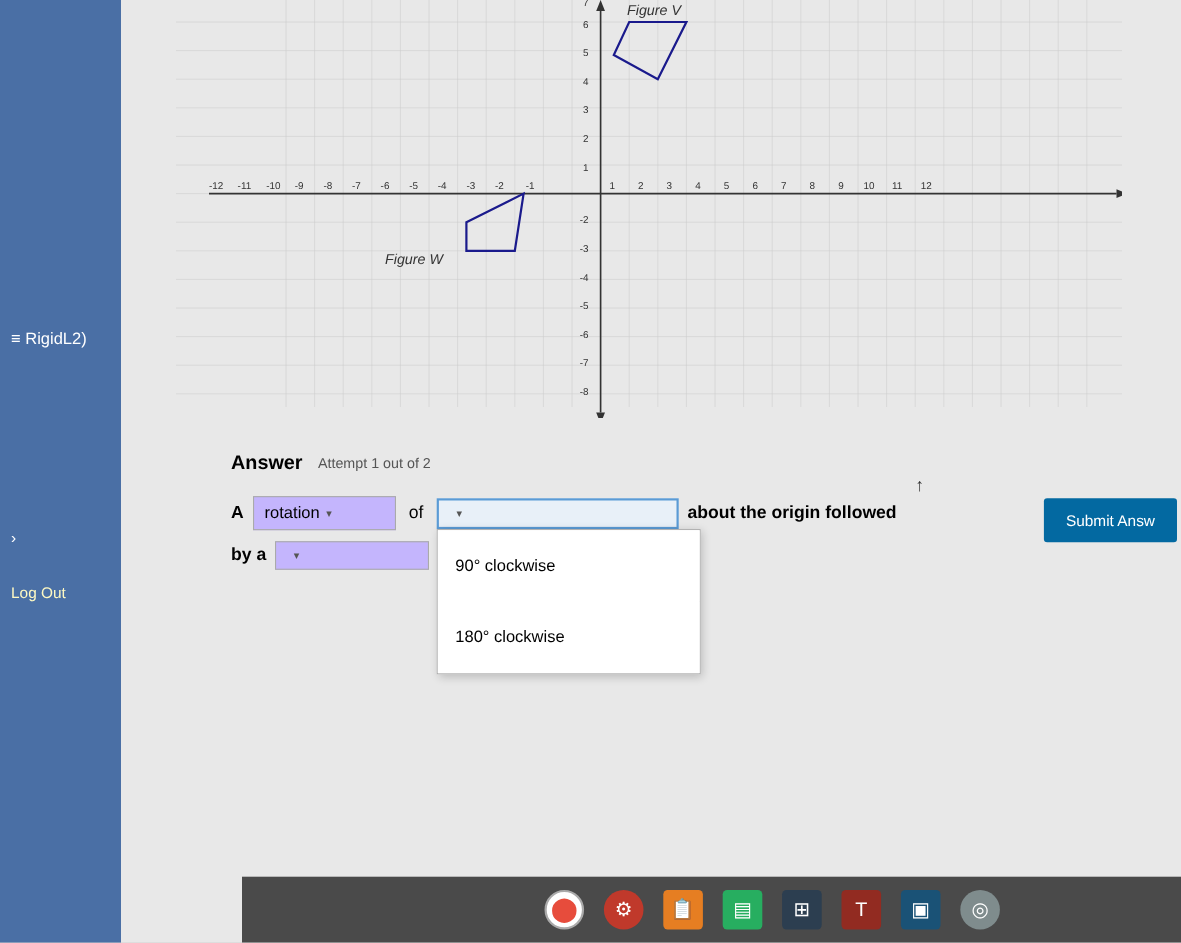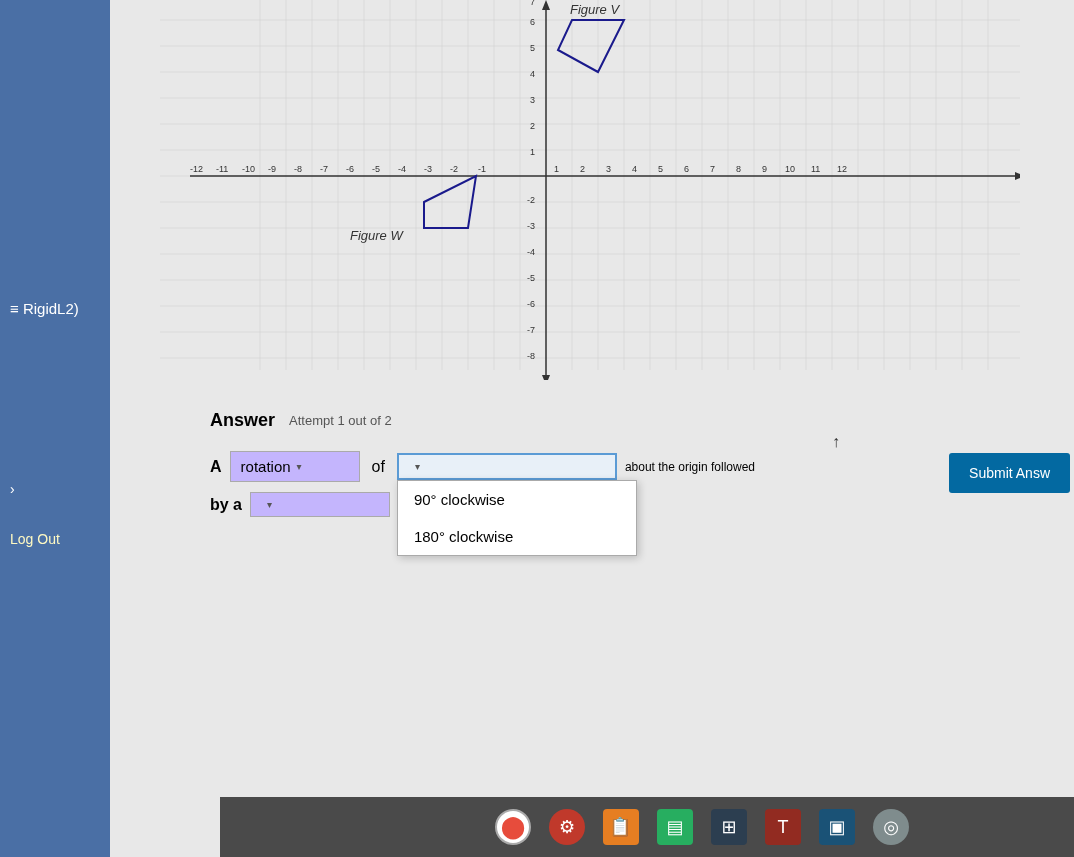--- a/index.html
+++ b/index.html
@@ -150,42 +150,43 @@
     .dropdown-by {
       min-width: 140px;
     }
 
     .of-label {
       font-size: 16px;
       margin: 0 4px;
     }
 
     .origin-text {
-      font-size: 12px;
+      font-size: 16px;
+      font-weight: bold;
     }
 
     .chevron-icon {
       font-size: 10px;
       color: #555;
     }
 
     
     .dropdown-menu {
       position: absolute;
       top: 100%;
       left: 0;
       background: white;
       border: 1px solid #aaa;
       min-width: 240px;
       z-index: 100;
       box-shadow: 2px 2px 8px rgba(0,0,0,0.2);
     }
 
     .dropdown-item {
-      padding: 10px 16px;
+      padding: 24px 16px;
       font-size: 15px;
       cursor: pointer;
       background: white;
     }
 
     .dropdown-item.highlighted {
       background: #b8d4ed;
     }
 
     

